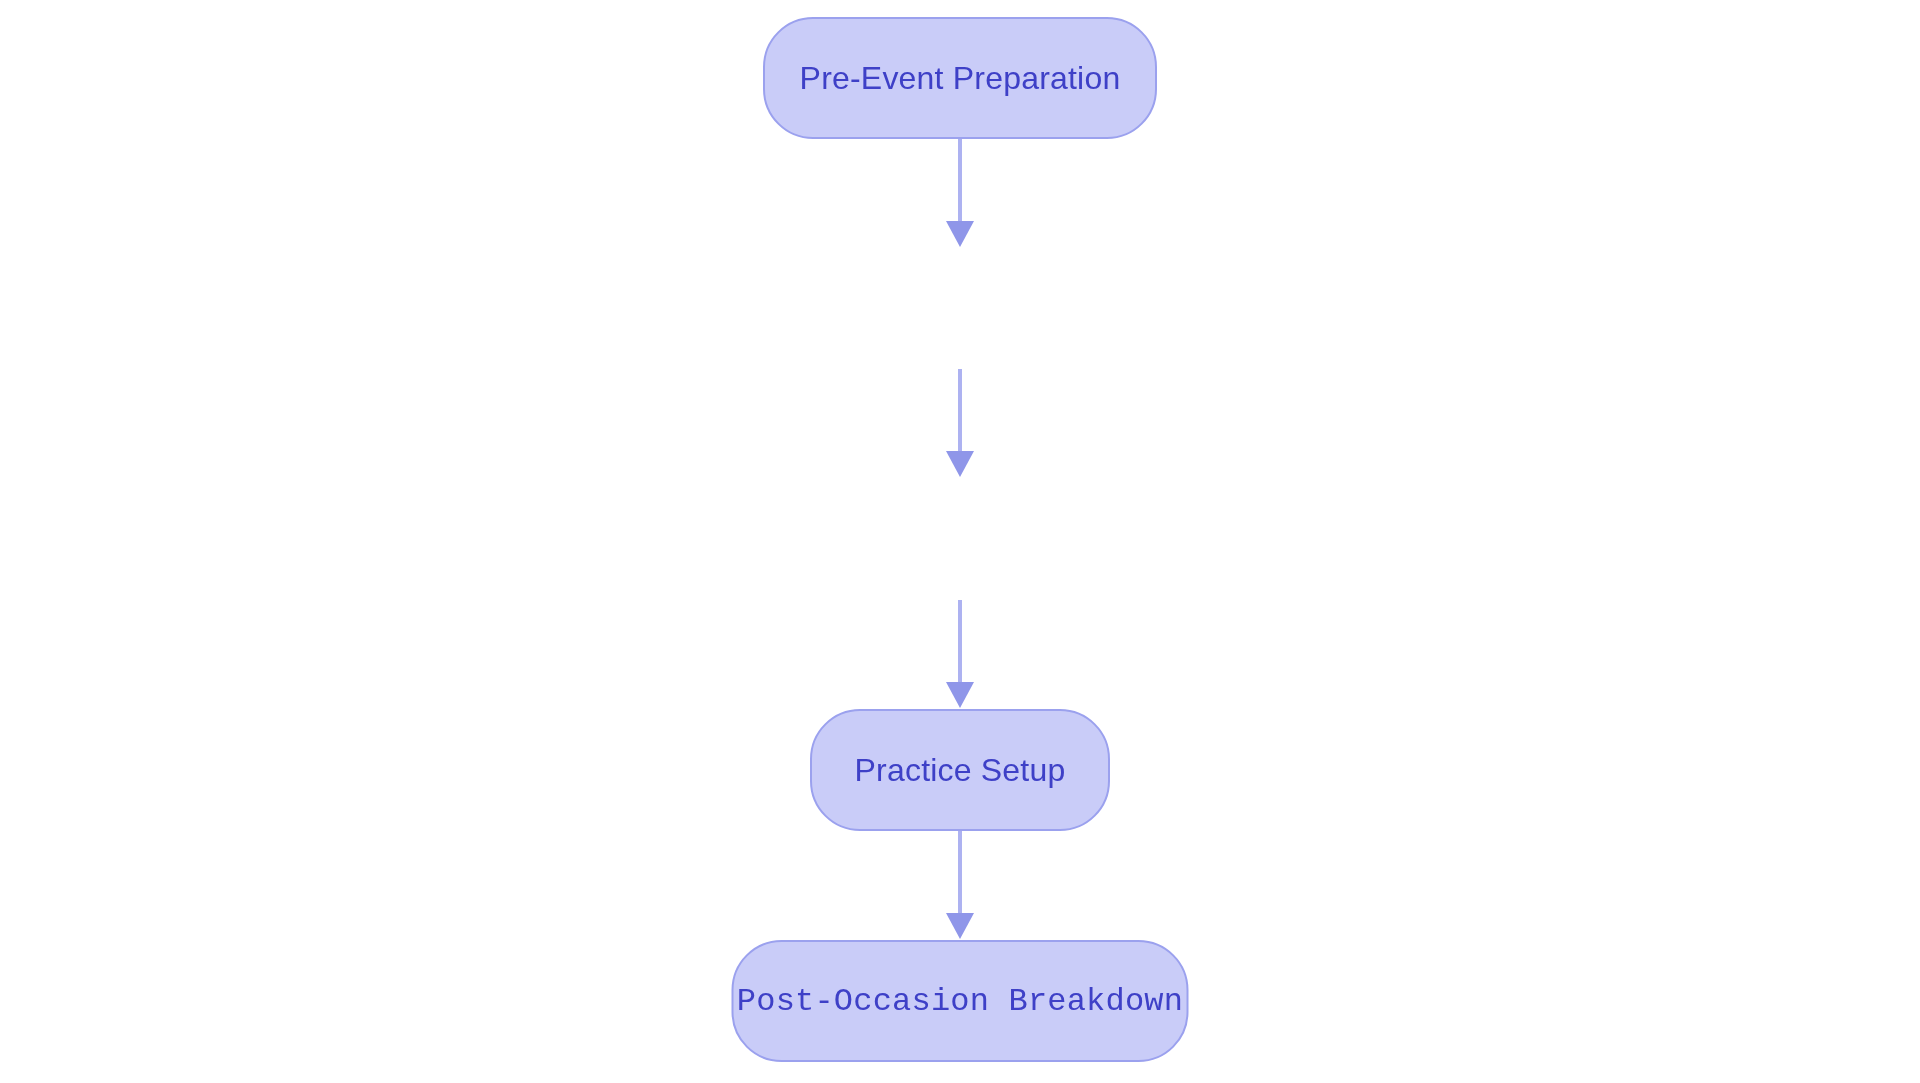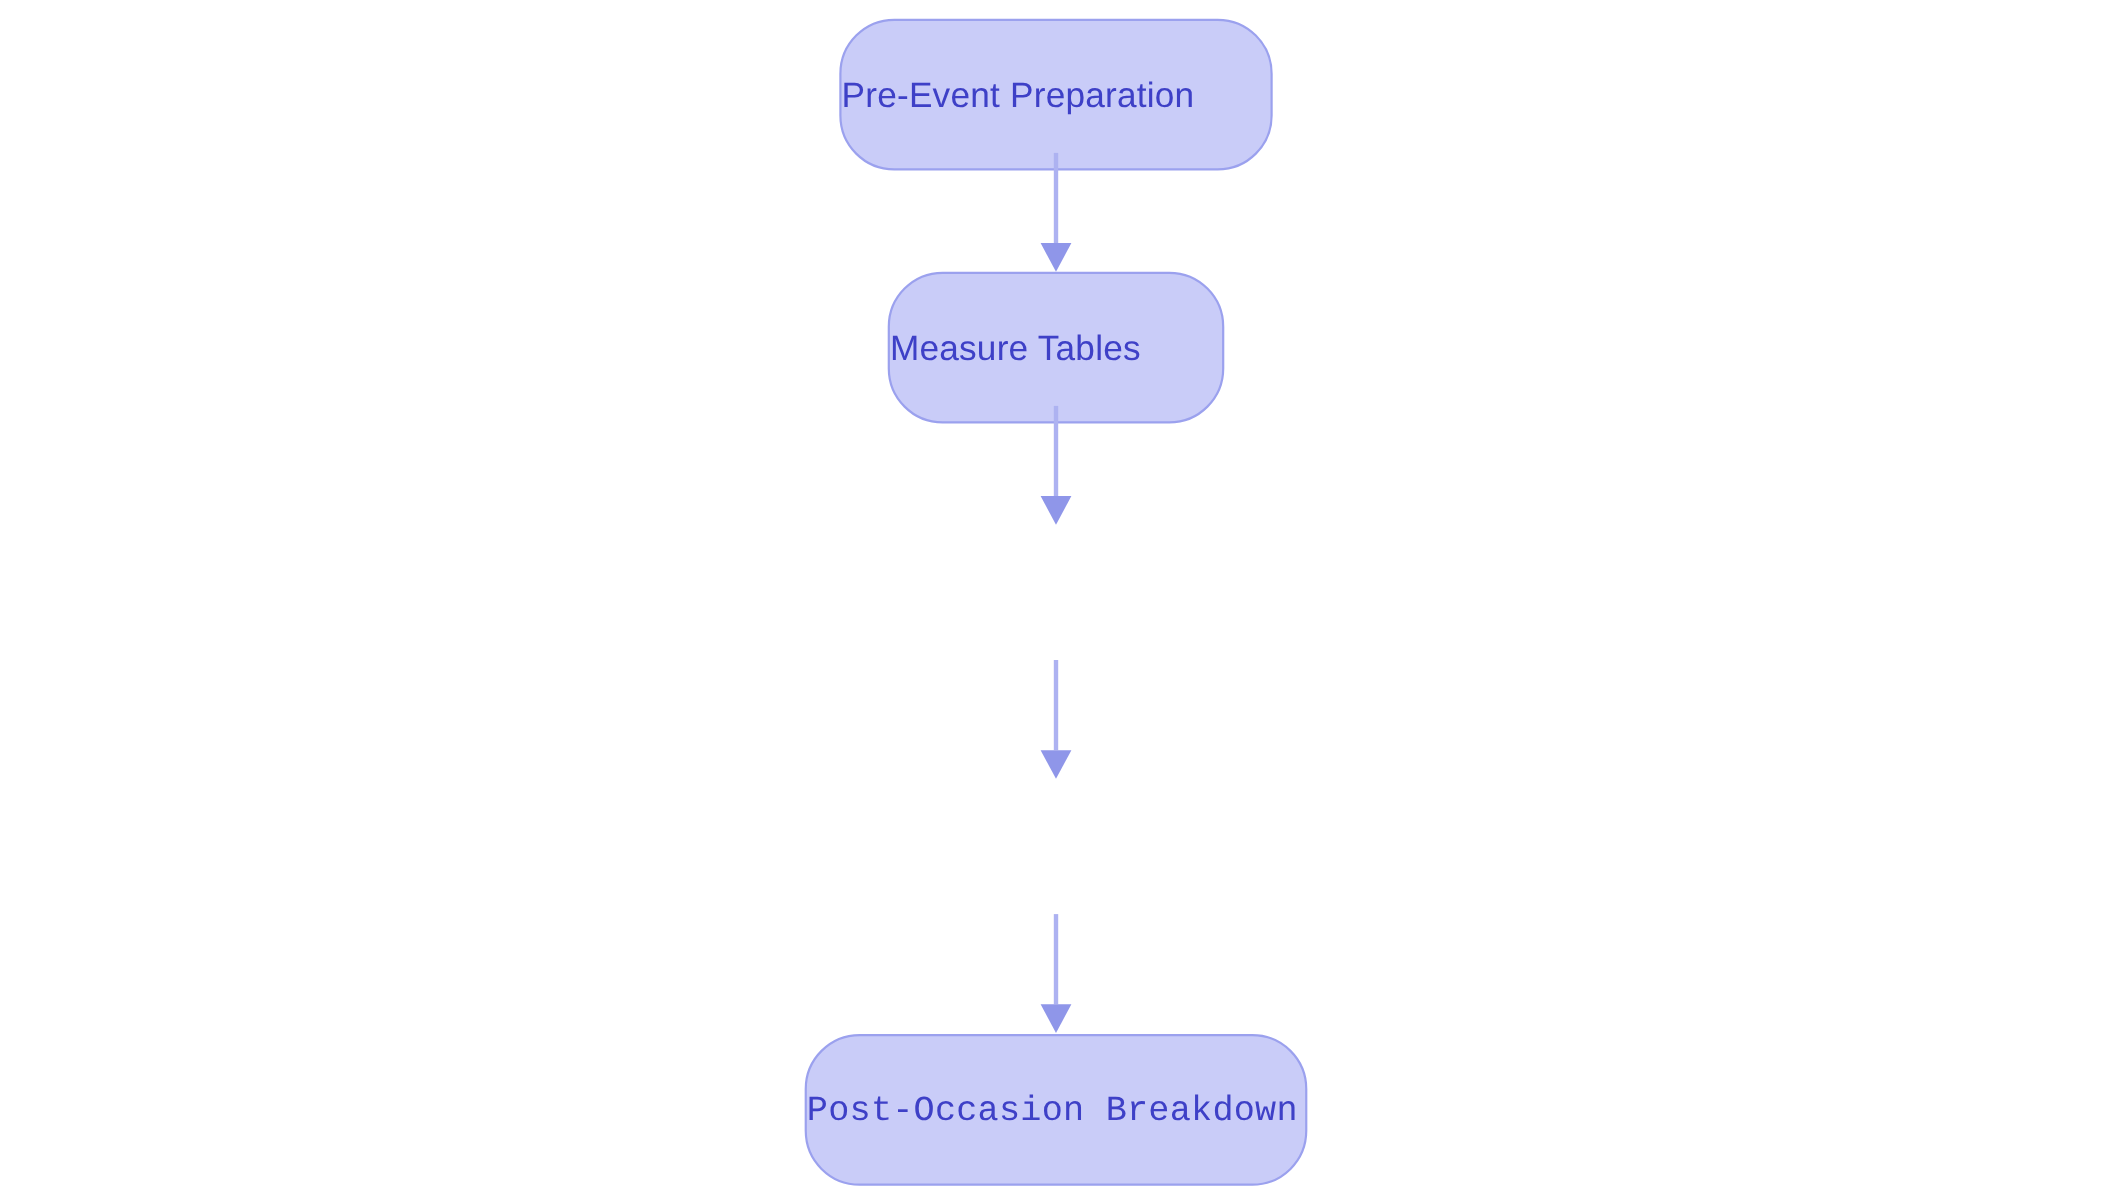--- a/index.html
+++ b/index.html
@@ -21,26 +21,27 @@
   .canvas {
     position: relative;
     width: 1920px;
     height: 1083px;
     background: var(--background);
   }
   .node {
     position: absolute;
     left: 50%;
     transform: translateX(-50%);
-    height: 138px;
+    height: 122px;
     border-radius: 50px;
     background: var(--node-fill);
     border: 2px solid var(--node-border);
     display: flex;
     align-items: center;
+    justify-content: center;
   }
   .node-label {
     color: var(--node-text);
     font-size: 32px;
     font-weight: 400;
     white-space: nowrap;
     letter-spacing: 0.2px;
   }
   .n1 { top: 17px;  width: 394px; }
   .n2 { top: 247px; width: 306px; }
@@ -80,35 +81,35 @@
 
   <div class="node n1">
     <span class="node-label">Pre-Event Preparation</span>
   </div>
 
   <div class="arrow a1">
     <div class="arrow-line"></div>
     <div class="arrow-head"></div>
   </div>
 
-  <div class="node n2">
-    <span class="node-label">Measure Tables</span>
-  </div>
 
   <div class="arrow a2">
     <div class="arrow-line"></div>
     <div class="arrow-head"></div>
   </div>
 
 
   <div class="arrow a3">
     <div class="arrow-line"></div>
     <div class="arrow-head"></div>
   </div>
 
+  <div class="node n4">
+    <span class="node-label">Practice Setup</span>
+  </div>
 
   <div class="arrow a4">
     <div class="arrow-line"></div>
     <div class="arrow-head"></div>
   </div>
 
   <div class="node n5">
     <span class="node-label">Post-Occasion Breakdown</span>
   </div>
 

